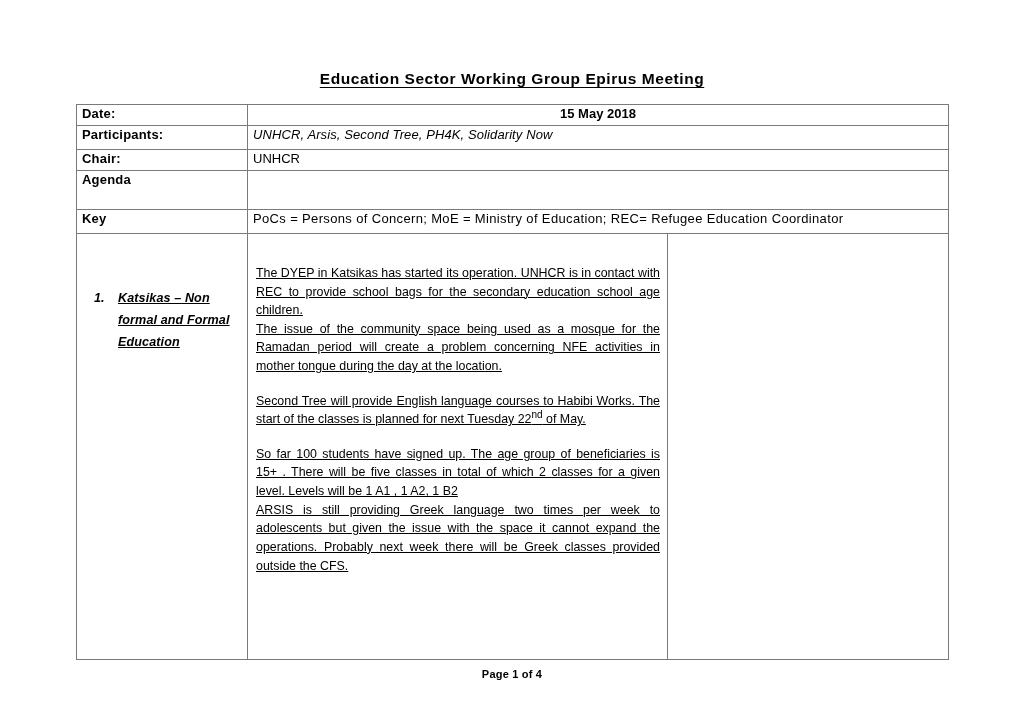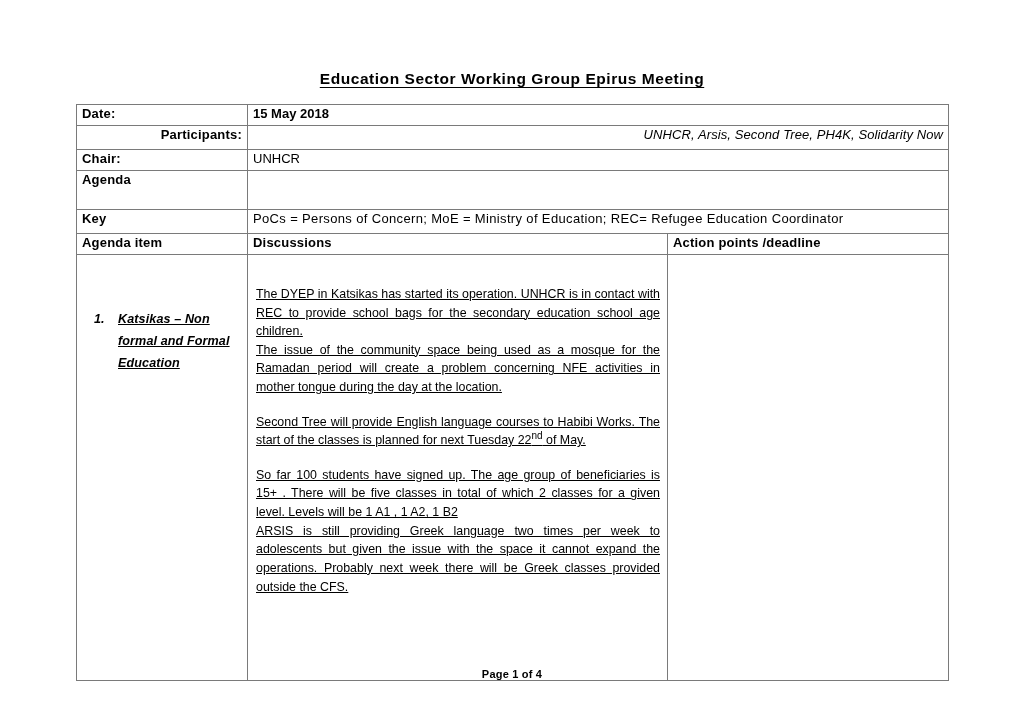--- a/index.html
+++ b/index.html
@@ -63,32 +63,33 @@
   .col-c { width: 281px; }
 
   .lbl {
     font-weight: bold;
     font-size: 13.5px;
     letter-spacing: 0.2px;
   }
   .val-bold {
     font-weight: bold;
     font-size: 13.5px;
+    text-align: center;
   }
   .val-italic {
     font-style: italic;
     font-size: 13.5px;
     letter-spacing: 0.1px;
   }
   .val-plain {
     font-size: 13.5px;
   }
 
   .row-date td     { height: 17px; }
-  .row-part td     { height: 20px; text-align: right; }
+  .row-part td     { height: 20px; }
   .row-chair td    { height: 17px; }
   .row-agenda td   { height: 35px; }
   .row-key td      { height: 20px; }
   .row-head td     { height: 17px; }
   .row-body td     { height: 422px; text-decoration: underline; }
 
   .key-text {
     font-size: 12.5px;
     letter-spacing: 0.35px;
   }
@@ -192,25 +193,20 @@
       <tr class="row-agenda">
         <td class="lbl">Agenda</td>
         <td class="val-plain" colspan="2"></td>
       </tr>
 
       <tr class="row-key">
         <td class="lbl">Key</td>
         <td class="key-text" colspan="2">PoCs = Persons of Concern; MoE = Ministry of Education; REC= Refugee Education Coordinator</td>
       </tr>
 
-      <tr class="row-head">
-        <td class="hdr-cell">Agenda item</td>
-        <td class="hdr-cell">Discussions</td>
-        <td class="hdr-cell">Action points /deadline</td>
-      </tr>
 
       <tr class="row-body">
 
         <td>
           <ul class="agenda-list">
             <li>
               <span class="agenda-num">1.</span>
               <span>Katsikas – Non</span><br>
               <span>formal and Formal</span><br>
               <span>Education</span>

